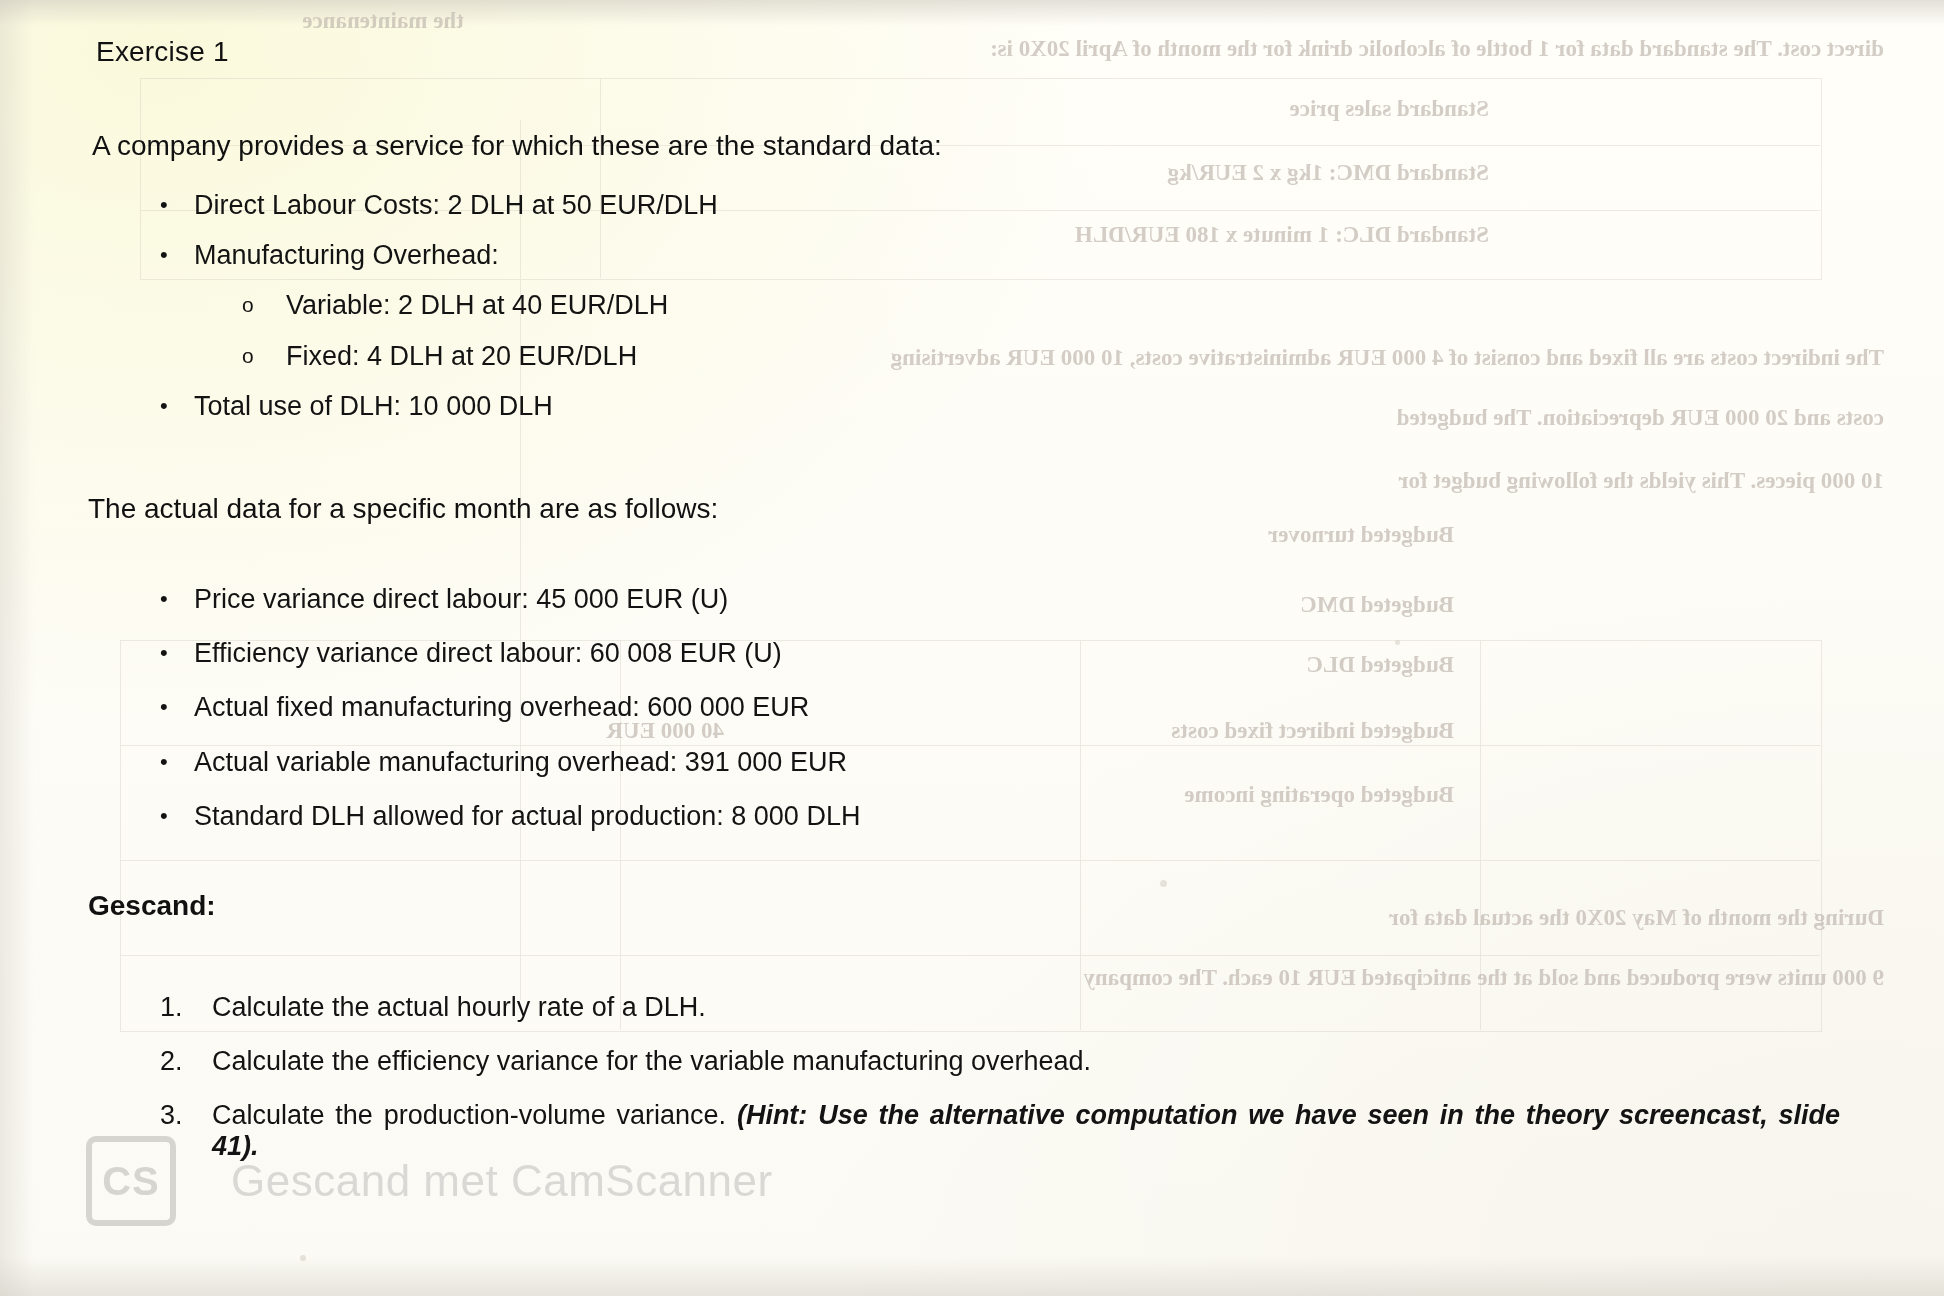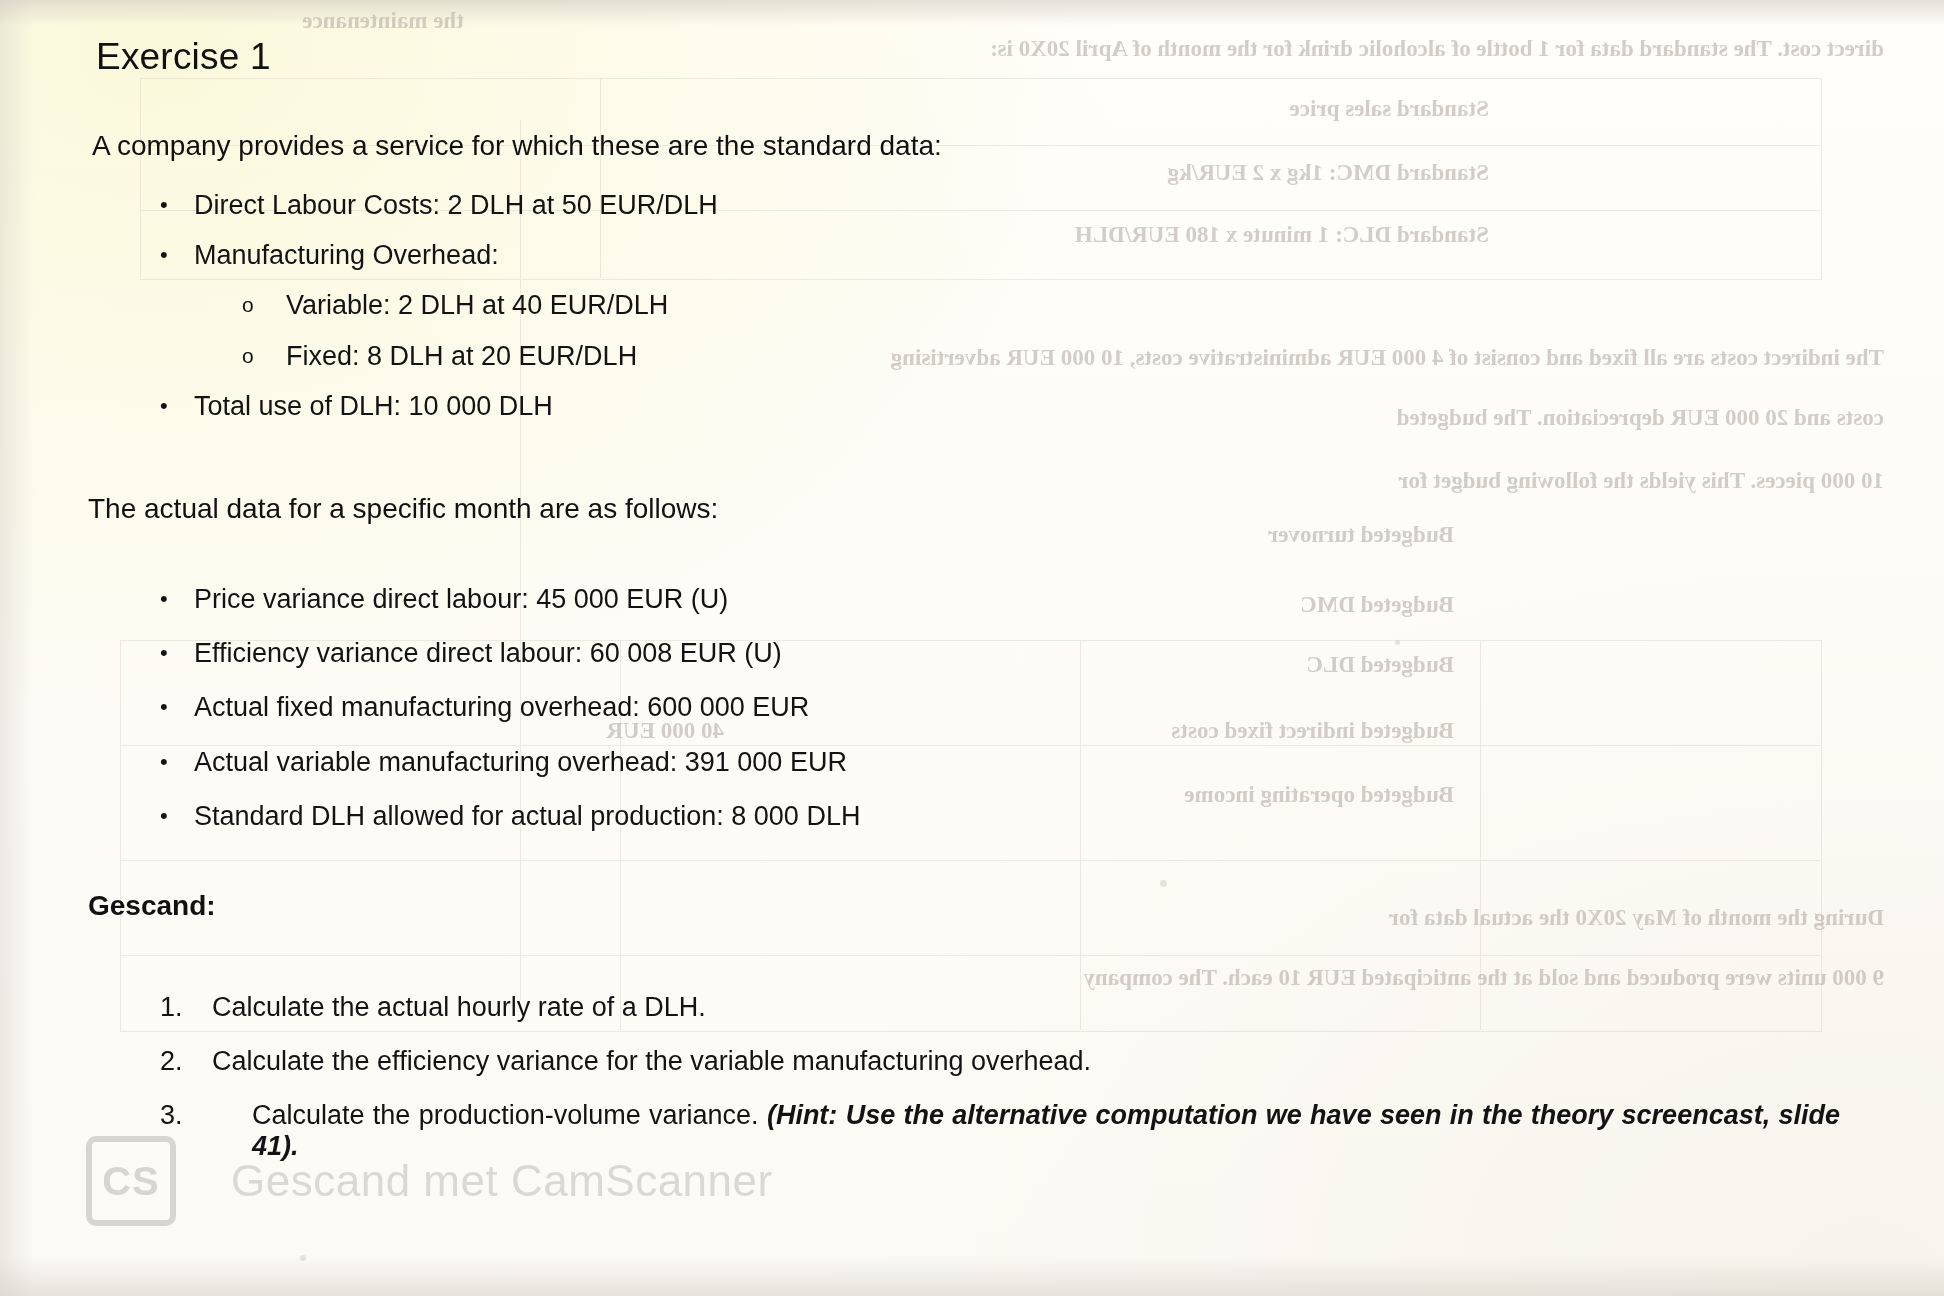--- a/index.html
+++ b/index.html
@@ -80,21 +80,21 @@
   
   .content {
     position: absolute;
     inset: 0;
     color: #161616;
   }
   .doc-title {
     position: absolute;
     left: 96px;
     top: 36px;
-    font-size: 37px;
+    font-size: 28px;
     letter-spacing: .2px;
     color: #111;
   }
   .lead {
     position: absolute;
     left: 92px;
     top: 98px;
     font-size: 28px;
     color: #111;
     margin-top: 32px;
@@ -173,21 +173,21 @@
     left: 160px;
     top: 992px;
     width: 1680px;
   }
   .block-req .bullet-row { margin-bottom: 24px; align-items: flex-start; }
   .req-text { display: block; }
   .hint {
     font-style: italic;
     font-weight: 700;
   }
-  .req3-wrap { max-width: 1630px; text-align: justify; margin-left: 40px; }
+  .req3-wrap { max-width: 1630px; text-align: justify; }
 
   
   .watermark {
     position: absolute;
     left: 78px;
     top: 1136px;
     display: flex;
     align-items: center;
     gap: 18px;
     pointer-events: none;
@@ -282,21 +282,21 @@
       <li class="bullet-row">
         <span class="bullet-dot">•</span>
         <span>Manufacturing Overhead:</span>
       </li>
       <li class="bullet-row sub">
         <span class="bullet-circle">o</span>
         <span>Variable: 2 DLH at 40 EUR/DLH</span>
       </li>
       <li class="bullet-row sub">
         <span class="bullet-circle">o</span>
-        <span>Fixed: 8 DLH at 20 EUR/DLH</span>
+        <span>Fixed: 4 DLH at 20 EUR/DLH</span>
       </li>
       <li class="bullet-row">
         <span class="bullet-dot">•</span>
         <span>Total use of DLH: 10 000 DLH</span>
       </li>
     </ul>
 
     <div class="section-lead-2">The actual data for a specific month are as follows:</div>
 
     <ul class="bullets block-actual">

